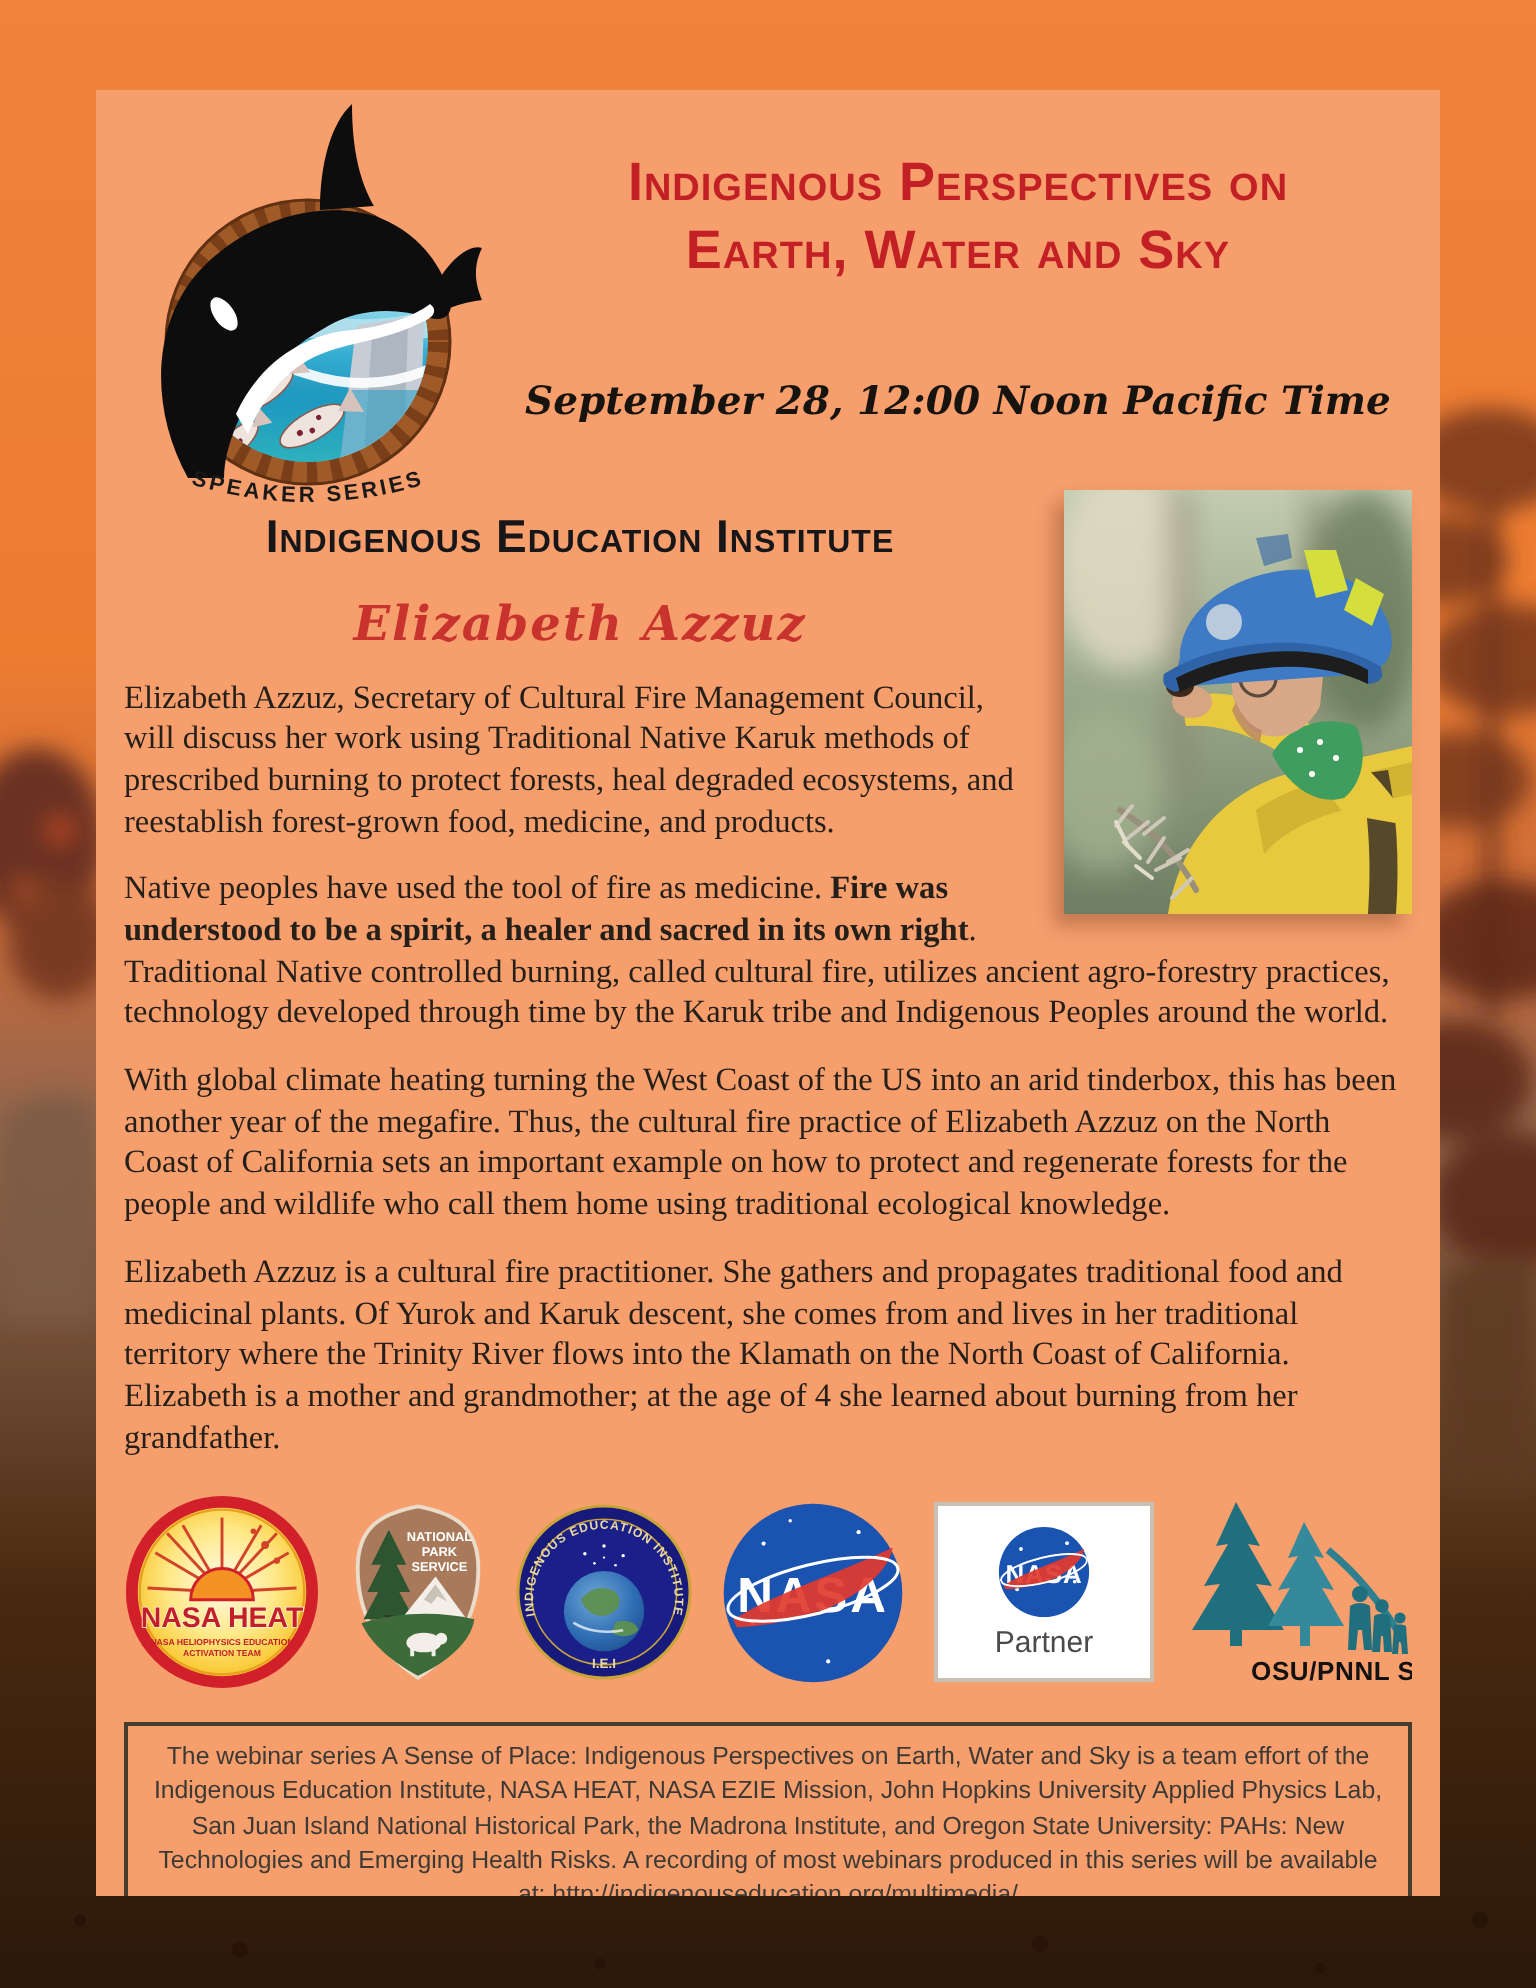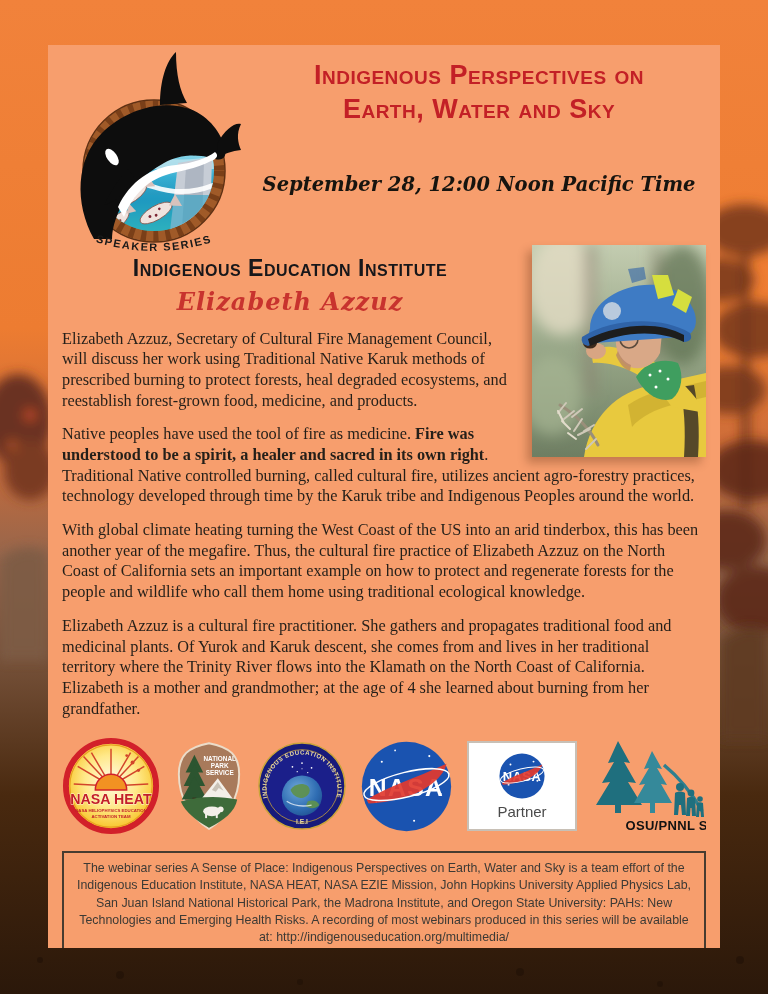--- a/index.html
+++ b/index.html
@@ -5,34 +5,34 @@
   html,body{margin:0;padding:0;}
   body{width:768px;height:994px;position:relative;overflow:hidden;background:#2e1a0c;
        font-family:"Liberation Serif", serif;}
   .bg{position:absolute;left:0;top:0;width:768px;height:994px;display:block;}
   .panel{position:absolute;left:48px;top:45px;width:672px;height:903px;
          background:#F79E6D;overflow:hidden;}
   
   .header{position:relative;height:206px;}
   .iei-badge{position:absolute;left:12px;top:2px;width:182px;height:212px;}
   .iei-badge svg{display:block;width:182px;height:212px;}
-  .title-block{position:absolute;left:202px;top:14px;width:458px;text-align:center;}
+  .title-block{position:absolute;left:202px;top:30px;width:458px;text-align:center;}
   .page-title{font-family:"Liberation Sans", sans-serif;font-variant:small-caps;
       font-weight:700;font-size:27px;line-height:1.25;color:#C32026;letter-spacing:.5px;}
   .subtitle{margin-top:16px;font-family:"DejaVu Serif", serif;font-style:italic;
       font-weight:700;font-size:19.5px;line-height:1.45;color:#17140f;}
   
   .content{padding:0 14px;position:relative;}
   .photo{float:right;width:174px;height:212px;margin:-6px 0 8px 14px;
          box-shadow:-5px 6px 9px rgba(60,25,5,.28);}
   .photo svg{display:block;width:174px;height:212px;}
   .speaker-heading{font-family:"Liberation Sans", sans-serif;font-variant:small-caps;
       font-weight:700;font-size:23px;line-height:1.2;color:#17171a;text-align:center;
       letter-spacing:.5px;padding-top:4px;}
-  .speaker-name{margin-top:4px;text-align:center;font-family:"DejaVu Serif", serif;
+  .speaker-name{margin-top:14px;text-align:center;font-family:"DejaVu Serif", serif;
       font-style:italic;font-weight:700;font-size:24px;color:#C8332E;letter-spacing:1px;}
   .content p{margin:13px 0 0;font-size:16.3px;line-height:1.27;color:#241f19;}
   
   .logos{display:flex;justify-content:space-between;align-items:center;
          padding:16px 14px 0;height:102px;}
   .logos svg{display:block;}
   .nasa-partner-box{width:106px;height:86px;background:#fff;border:2px solid #c8c0b6;
       display:flex;flex-direction:column;align-items:center;justify-content:center;}
   .nasa-partner-box .plabel{font-family:"Liberation Sans", sans-serif;font-size:15px;
       color:#4a4a4a;margin-top:3px;text-align:right;}

